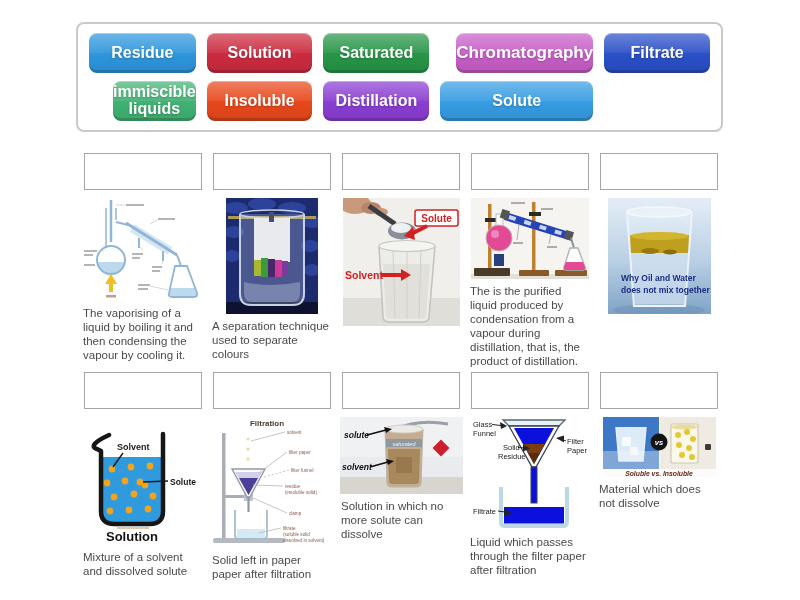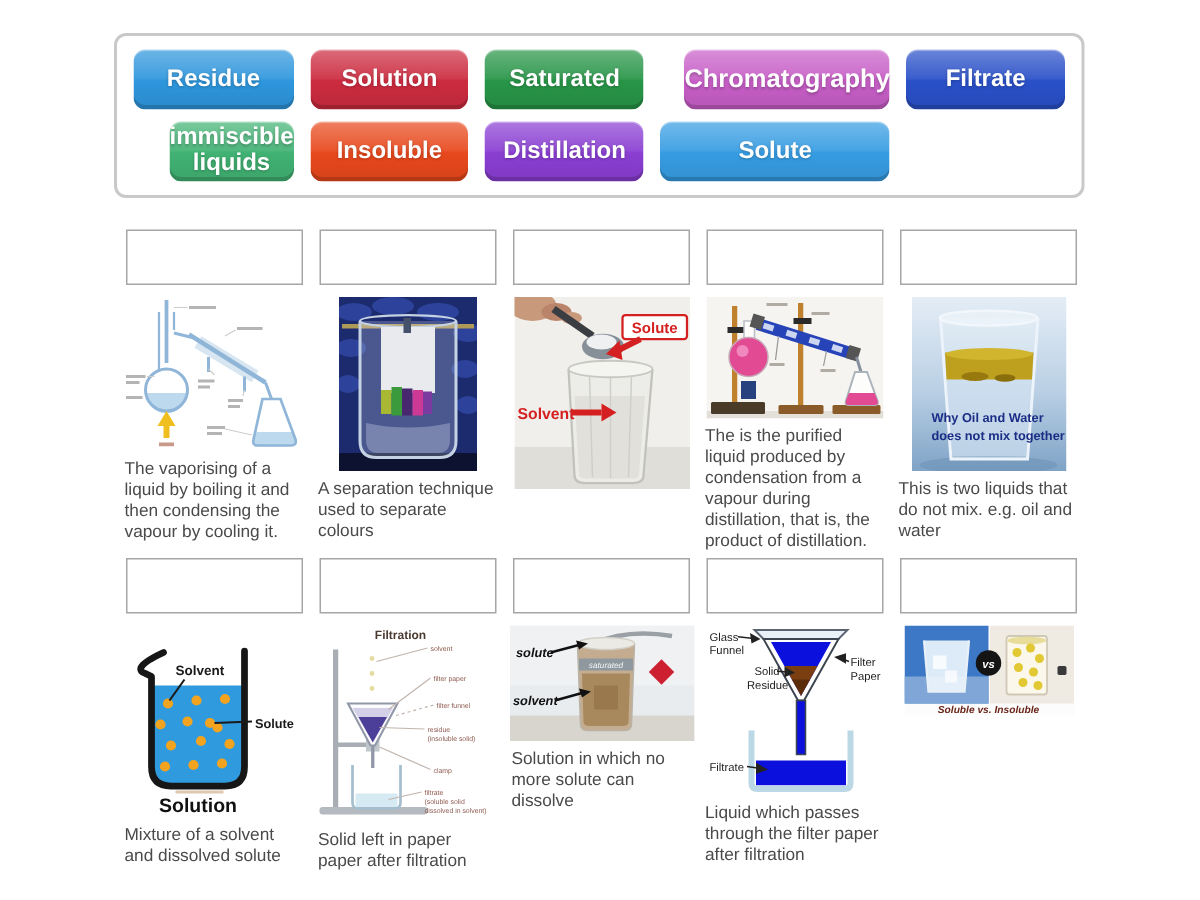--- a/index.html
+++ b/index.html
@@ -220,21 +220,20 @@
         <path d="M23 54 L27 106 L76 106 L80 54 Z" fill="rgba(205,223,240,.55)"></path>
         <path d="M22 37 L23 55 L80 55 L81 37 Z" fill="#bfa01e"></path>
         <ellipse cx="51.5" cy="38" rx="29" ry="4" fill="#d2b52e"></ellipse>
         <ellipse cx="42" cy="53" rx="9" ry="3" fill="#97790e"></ellipse>
         <ellipse cx="62" cy="54" rx="7" ry="2.5" fill="#8a6e0c"></ellipse>
         <ellipse cx="51" cy="14" rx="32.5" ry="5" fill="rgba(248,252,255,.45)" stroke="#f2f7fc" stroke-width="1.5"></ellipse>
         <text x="13" y="83" font-size="8.5" font-weight="bold" fill="#1b2d85">Why Oil and Water</text>
         <text x="13" y="95" font-size="8.5" font-weight="bold" fill="#1b2d85">does not mix together</text>
       </svg>
     </div>
-    <div class="caption">This is two liquids that do not mix. e.g. oil and water</div>
   </div>
 </div>
 
 <div class="row row2">
 
   <div class="card">
     <div class="slot"></div>
     <div class="img mt-lg">
       <svg width="113" height="122" viewBox="0 0 113 122">
         <rect width="113" height="122" fill="#ffffff"></rect>
@@ -392,14 +391,15 @@
             <circle cx="86" cy="31" r="3"></circle>
             <circle cx="79" cy="38" r="3"></circle>
             <circle cx="89" cy="40" r="3"></circle>
         </g>
         <rect x="102" y="27" width="6" height="6" rx="1.2" fill="#3a3a3a"></rect>
         <circle cx="56" cy="25" r="8.5" fill="#141414"></circle>
         <text x="56" y="28" text-anchor="middle" font-size="7.5" font-weight="bold" font-style="italic" fill="#ffffff">vs</text>
         <text x="56" y="58.5" text-anchor="middle" font-size="6.8" font-weight="bold" font-style="italic" fill="#6b2418">Soluble vs. Insoluble</text>
       </svg>
     </div>
+    <div class="caption">Material which does not dissolve</div>
   </div>
 </div>
 
 </body></html>

